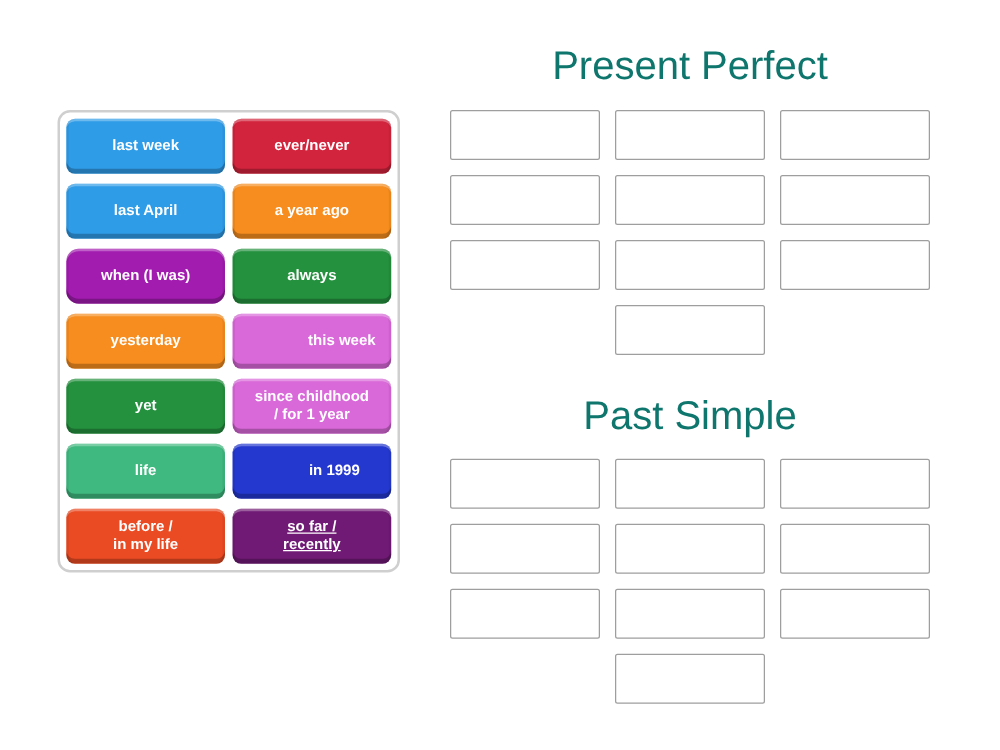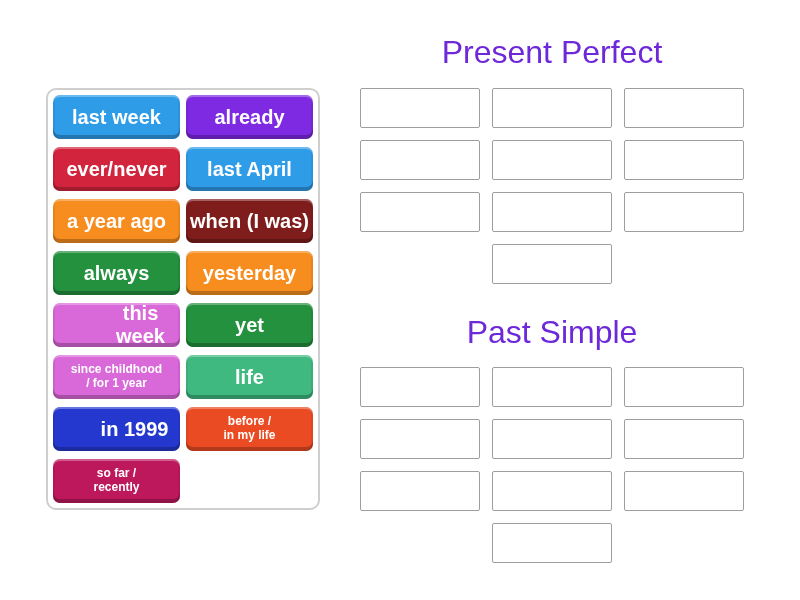--- a/index.html
+++ b/index.html
@@ -33,21 +33,21 @@
   }
   .tile {
     height: 44px;
     border-radius: 7px;
     display: flex;
     align-items: center;
     justify-content: center;
     text-align: center;
     color: #ffffff;
     font-weight: bold;
-    font-size: 20px;
+    font-size: 12px;
     line-height: 1.15;
     box-shadow: inset 0 2px 0 rgba(255,255,255,0.30),
                 inset 0 -4px 0 rgba(0,0,0,0.24),
                 inset 2px 0 0 rgba(0,0,0,0.06),
                 inset -2px 0 0 rgba(0,0,0,0.06);
     cursor: pointer;
     user-select: none;
   }
   .tile.small { font-size: 12px; }
 
@@ -56,21 +56,21 @@
     position: absolute;
     left: 360px;
     top: 0;
     width: 384px;
   }
   .group-title {
     margin: 0;
     text-align: center;
     font-size: 32px;
     font-weight: 400;
-    color: #6d28d9;
+    color: #0f766e;
     line-height: 1.15;
   }
   .group-title.first { margin-top: 34px; margin-bottom: 17px; }
   .group-title.second { margin-top: 30px; margin-bottom: 16px; }
   .slots {
     display: grid;
     grid-template-columns: repeat(3, 120px);
     gap: 12px;
   }
   .slot {
@@ -84,33 +84,30 @@
 </style>
 </head>
 <body>
 
 <div class="board">
 
   <div class="tile-panel">
       <div class="tile" style="background: rgb(47, 156, 232);">
         <span>last week</span>
       </div>
-      <div class="tile" style="background: rgb(126, 42, 226);">
-        <span>already</span>
-      </div>
       <div class="tile" style="background: rgb(210, 36, 60);">
         <span>ever/never</span>
       </div>
       <div class="tile" style="background: rgb(47, 156, 232);">
         <span>last April</span>
       </div>
       <div class="tile" style="background: rgb(247, 141, 30);">
         <span>a year ago</span>
       </div>
-      <div class="tile" style="background: #7f1d1d;">
+      <div class="tile" style="background: #a21caf; border-radius: 10px;">
         <span>when (I was)</span>
       </div>
       <div class="tile" style="background: rgb(36, 145, 62);">
         <span>always</span>
       </div>
       <div class="tile" style="background: rgb(247, 141, 30);">
         <span>yesterday</span>
       </div>
       <div class="tile" style="background: rgb(217, 104, 217); padding-left: 48px;">
         <span>this week</span>
@@ -123,21 +120,21 @@
       </div>
       <div class="tile" style="background: rgb(63, 185, 127);">
         <span>life</span>
       </div>
       <div class="tile" style="background: rgb(36, 56, 207); padding-left: 36px;">
         <span>in 1999</span>
       </div>
       <div class="tile small" style="background: rgb(234, 75, 35);">
         <span>before /<br>in my life</span>
       </div>
-      <div class="tile small" style="background: #be185d;">
+      <div class="tile small" style="background: #701a75; text-decoration: underline;">
         <span>so far /<br>recently</span>
       </div>
     </div>
 
   <div class="groups">
     <h2 class="group-title first">Present Perfect</h2>
     <div class="slots">
         <div class="slot"></div>
         <div class="slot"></div>
         <div class="slot"></div>

